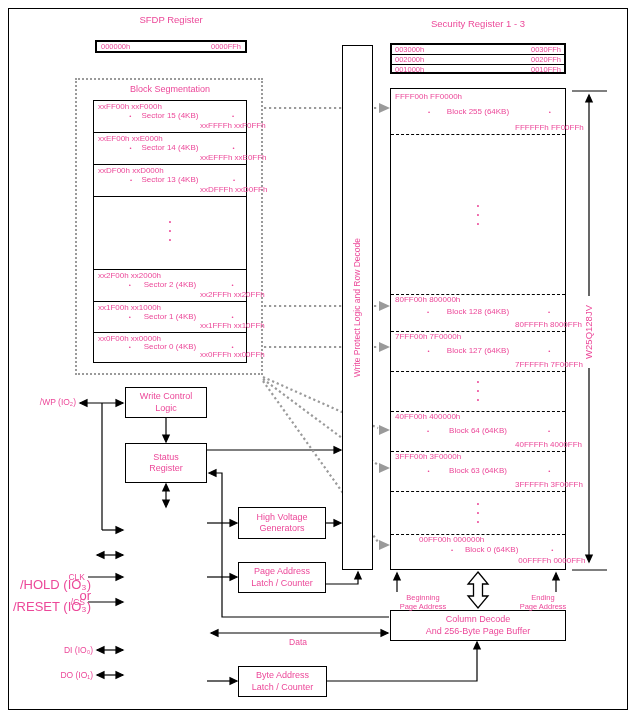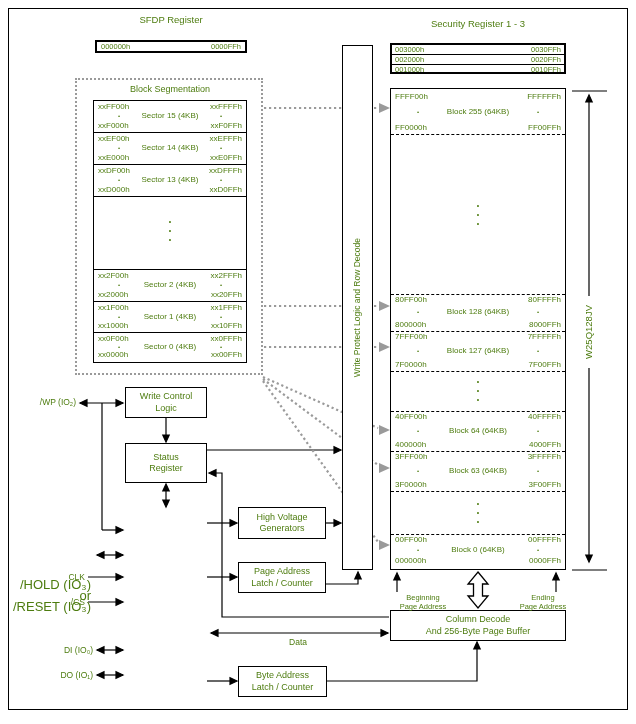--- a/index.html
+++ b/index.html
@@ -1,36 +1,36 @@
 <!DOCTYPE html>
 <html><head>
 <meta charset="utf-8">
 <style>
   html,body{margin:0;padding:0;background:#fff;}
   #page{position:relative;width:636px;height:724px;background:#fff;
-        font-family:"Liberation Sans","DejaVu Sans",sans-serif;color:#4d7c0f;overflow:hidden;}
+        font-family:"Liberation Sans","DejaVu Sans",sans-serif;color:#ec4899;overflow:hidden;}
   #frame{position:absolute;left:8px;top:8px;width:618px;height:700px;border:1.5px solid #000;z-index:0;}
   #wires{position:absolute;left:0;top:0;width:636px;height:724px;z-index:1;}
   .box{position:absolute;background:#fff;border:1.6px solid #000;box-sizing:border-box;
        display:flex;align-items:center;justify-content:center;text-align:center;
        font-size:9px;line-height:1.25;white-space:pre-line;z-index:2;}
   .lbl{position:absolute;white-space:pre-line;font-size:9px;line-height:1.2;z-index:3;}
   .title{font-size:9.5px;text-align:center;}
   .rightal{text-align:right;}
   .panel{position:absolute;background:#fff;border:1.6px solid #000;box-sizing:border-box;z-index:2;}
   .thick{border-width:2px;}
   .dotbox{position:absolute;border:2px dotted #9a9a9a;box-sizing:border-box;z-index:2;background:transparent;}
   .vtext{writing-mode:vertical-rl;transform:rotate(180deg);}
   .secrow{display:flex;justify-content:space-between;align-items:center;
           padding:0 3px;font-size:7.5px;line-height:9px;height:9.1px;}
   .secrow + .secrow{border-top:1px solid #000;}
   .flexrow{display:flex;justify-content:space-between;align-items:center;padding:0 4px;
            font-size:7.5px;height:100%;box-sizing:border-box;}
   .mrow,.srow{position:absolute;left:0;right:0;display:flex;box-sizing:border-box;padding:2px 4px;}
-  .col{display:flex;flex-direction:column;justify-content:space-between;font-size:8px;line-height:8.5px;}
+  .col{display:flex;flex-direction:row;justify-content:space-between;font-size:8px;line-height:8.5px;}
   .col.l{width:46px;align-items:flex-start;}
   .col.r{width:46px;align-items:flex-end;}
   .col.c{flex:1;justify-content:center;align-items:center;}
   .col.c span{white-space:nowrap;font-size:8px;}
   .srow .col.l,.srow .col.r{width:42px;}
   .dot{align-self:center;font-size:6px;line-height:5px;}
   .sep{position:absolute;left:0;right:0;border-top:1.5px solid #000;}
   .dashsep{position:absolute;left:0;right:0;border-top:1px dashed #000;}
   .vd{position:absolute;left:0;right:0;text-align:center;font-size:7px;line-height:9px;white-space:pre-line;z-index:2;}
 </style>
@@ -366,21 +366,21 @@
             <span>3FFFFFh</span>
             <span class="dot">•</span>
             <span>3F00FFh</span>
           </div>
       </div>
       <div class="dashsep" style="top:402px;"></div>
       <div class="vd" style="top:410px;">•
 •
 •</div>
       <div class="dashsep" style="top:445px;"></div>
-      <div class="mrow" style="top:445px;height:33px;">
+      <div class="mrow" style="top:445px;height:33px;margin-left:24px;">
         <div class="col l">
             <span>00FF00h</span>
             <span class="dot">•</span>
             <span>000000h</span>
           </div>
         <div class="col c">
             <span>Block 0 (64KB)</span>
           </div>
         <div class="col r">
             <span>00FFFFh</span>

